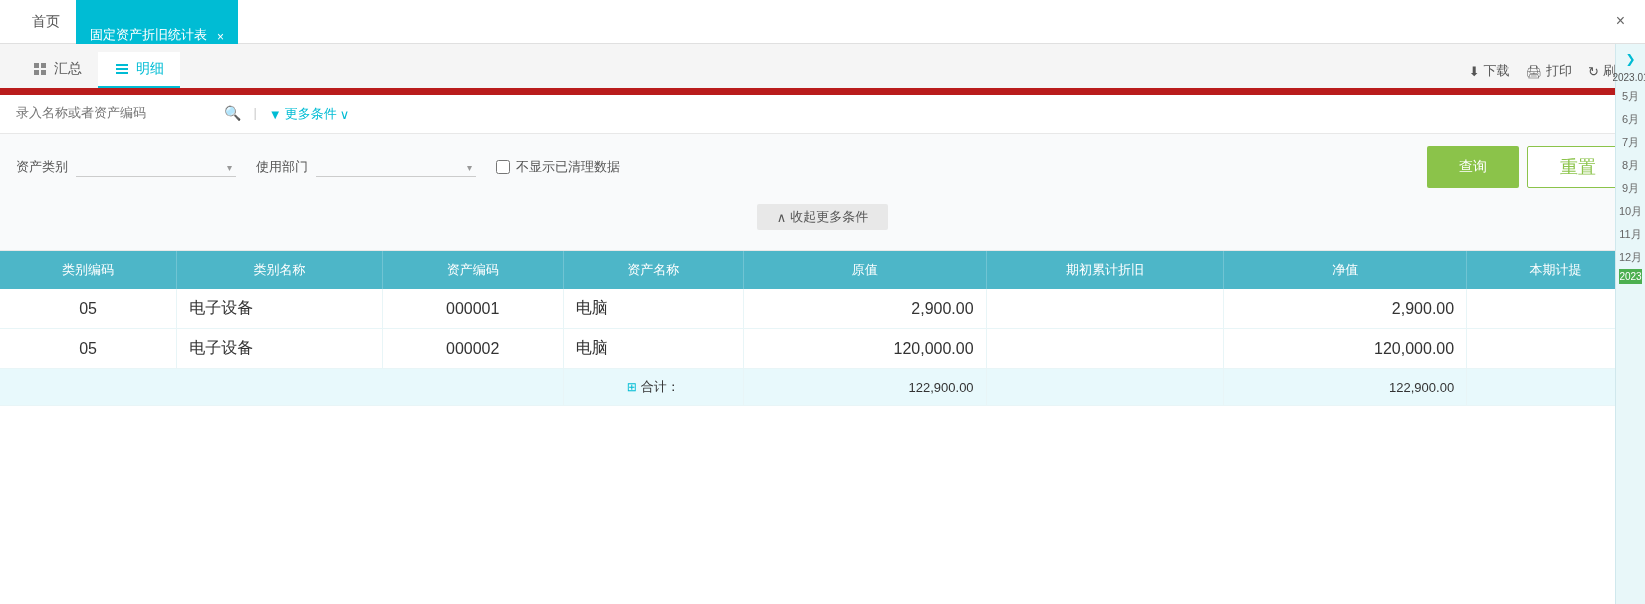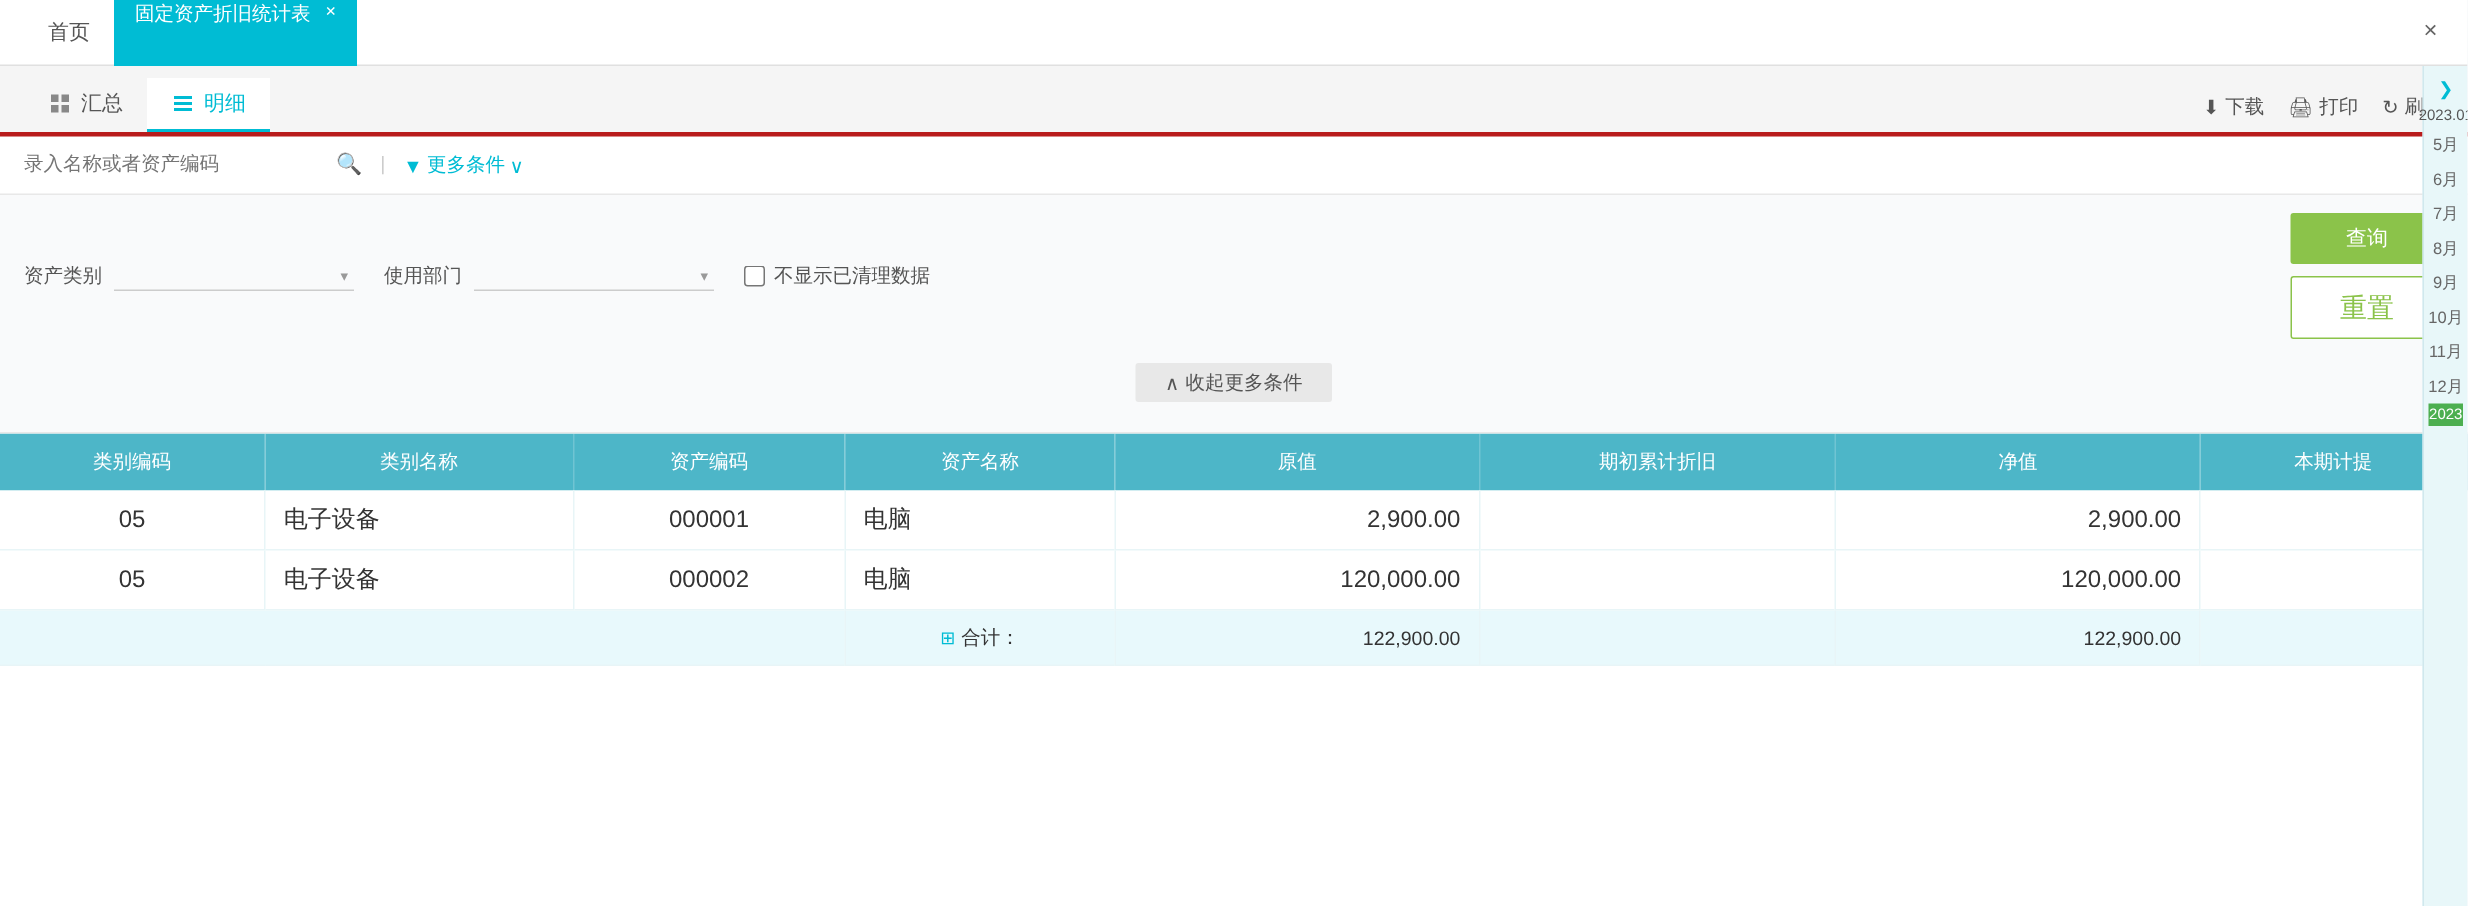--- a/index.html
+++ b/index.html
@@ -24,21 +24,21 @@
       gap: 0;
     }
     .nav-home {
       color: #555;
       font-size: 14px;
       padding: 0 16px;
       cursor: pointer;
     }
     .nav-tab {
       display: flex;
-      align-items: flex-start;
+      align-items: flex-end;
       background: #00bcd4;
       color: #fff;
       padding: 0 14px;
       height: 44px;
       font-size: 13px;
       gap: 6px;
       cursor: pointer;
       position: relative;
     }
     .nav-tab-close {
@@ -62,21 +62,21 @@
       height: calc(604px - 44px);
       display: flex;
       flex-direction: column;
     }
 
     
     .tabs-row {
       display: flex;
       align-items: flex-end;
       padding: 8px 16px 0;
-      border-bottom: 3px solid #b91c1c;
+      border-bottom: 7px solid #b91c1c;
       background: #f5f5f5;
       position: relative;
     }
     .tab-item {
       display: flex;
       align-items: center;
       gap: 6px;
       padding: 8px 16px;
       font-size: 14px;
       cursor: pointer;
@@ -257,21 +257,21 @@
       background: #fff;
       color: #8bc34a;
       border: 1px solid #8bc34a;
       padding: 8px 32px;
       font-size: 18px;
       cursor: pointer;
       border-radius: 2px;
     }
     .filter-actions {
       display: flex;
-      flex-direction: column;
+      flex-direction: row;
       gap: 8px;
       margin-left: auto;
     }
     .collapse-btn {
       display: flex;
       align-items: center;
       justify-content: center;
       gap: 4px;
       color: #555;
       font-size: 13px;

